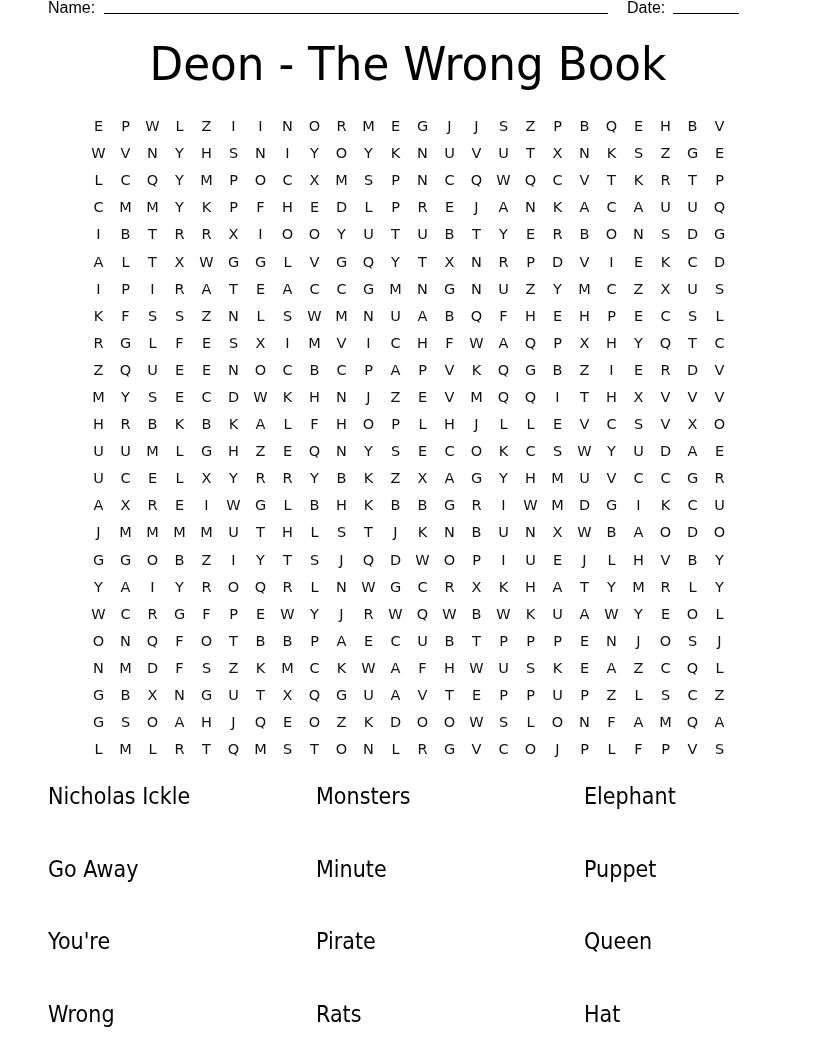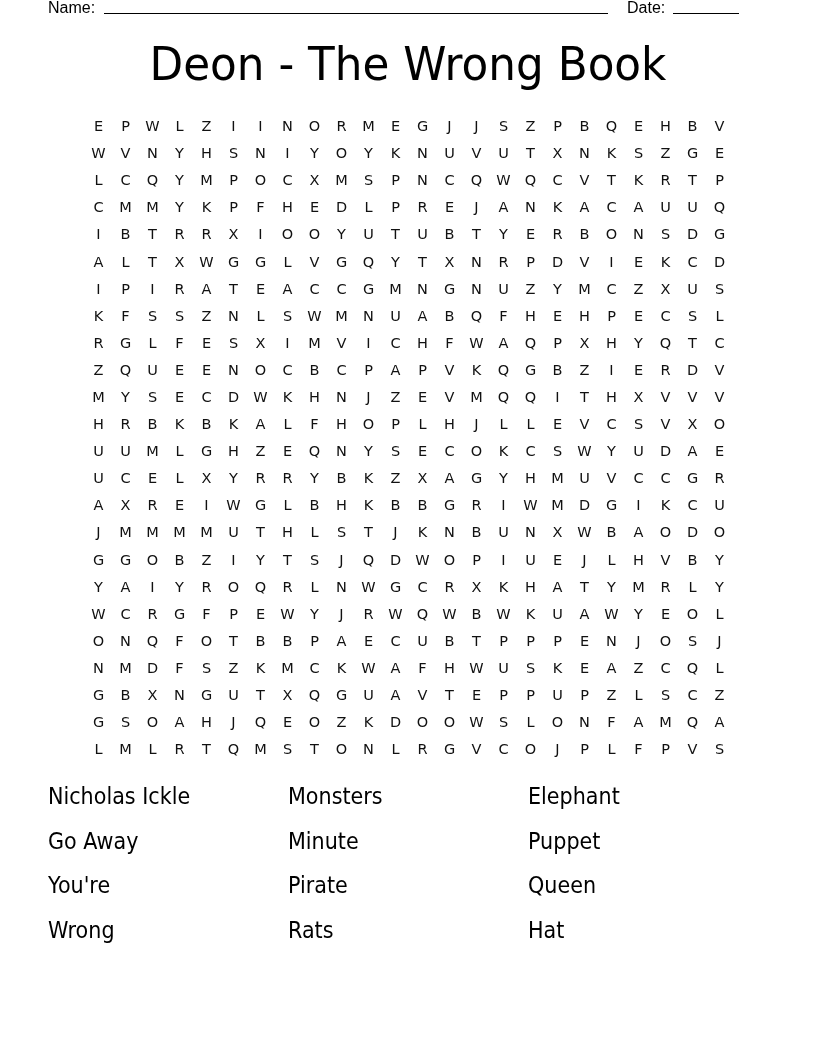--- a/index.html
+++ b/index.html
@@ -67,20 +67,21 @@
     color: #111;
   }
   .wordlist {
     position: absolute;
     top: 778px;
     left: 48px;
     width: 720px;
     display: grid;
     grid-template-columns: 240px 240px 240px;
     grid-auto-rows: 44.5px;
+    gap: 28px;
   }
   .word {
     font-family: "DejaVu Sans", sans-serif;
     font-size: 22.5px;
     line-height: 36px;
     transform: scaleX(0.92);
     transform-origin: left center;
     white-space: nowrap;
   }
 </style>

